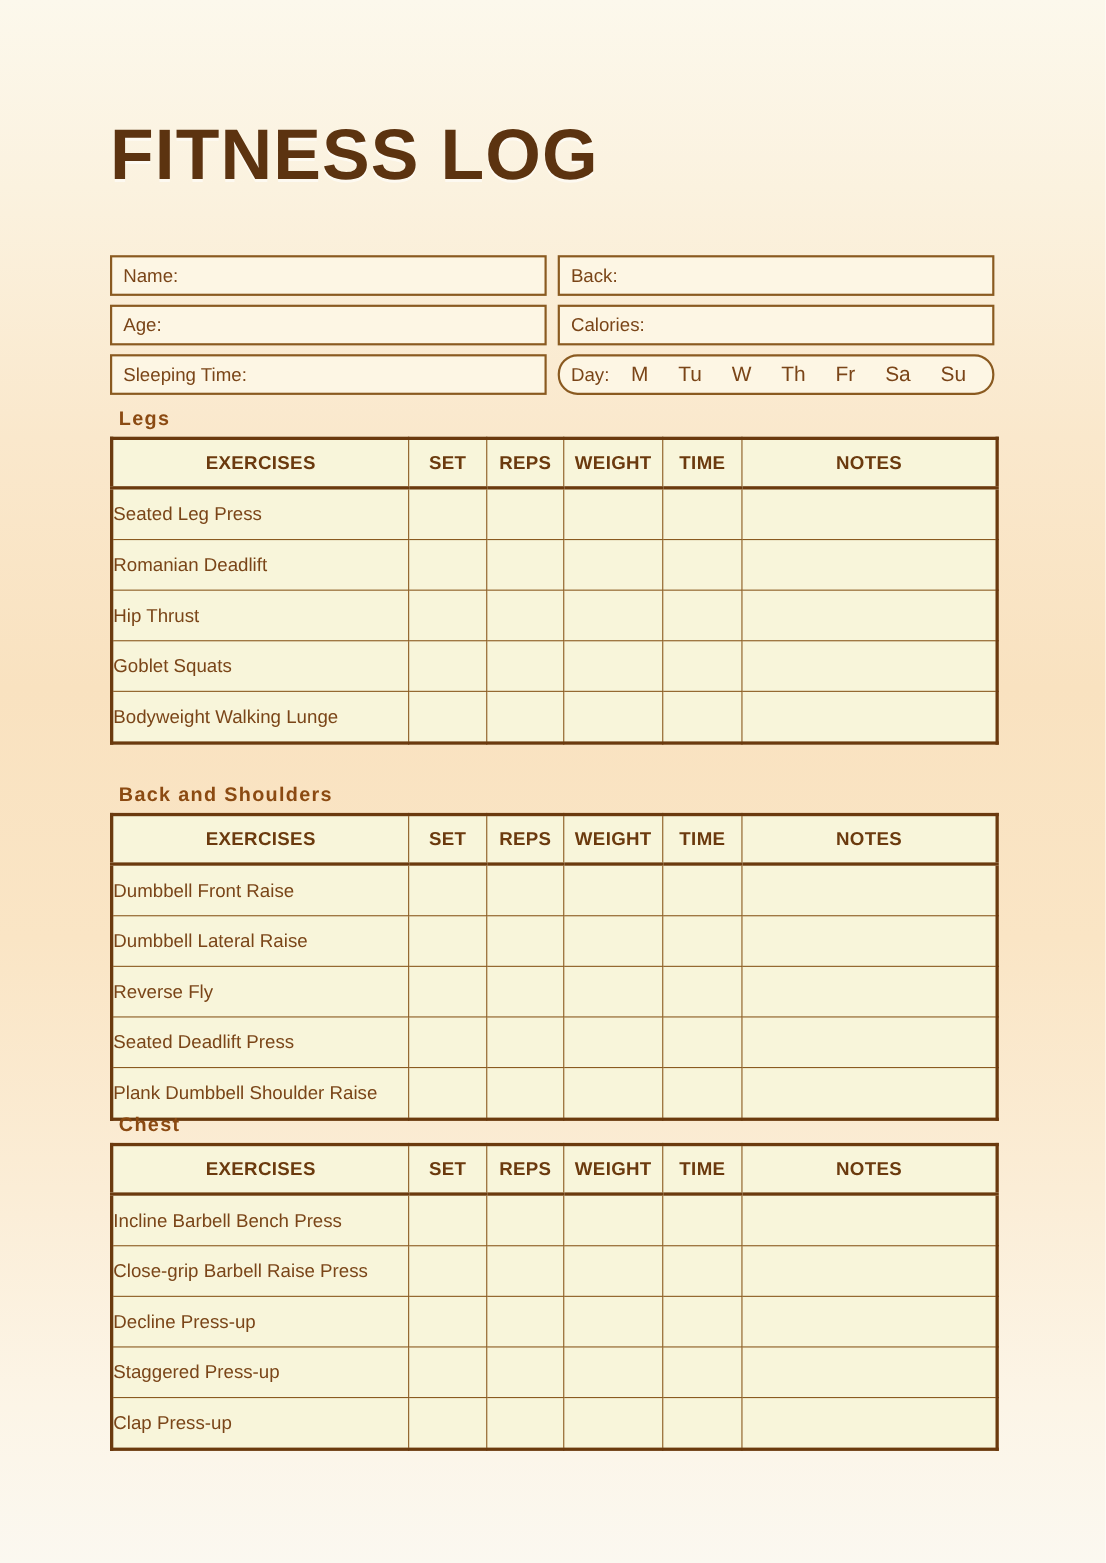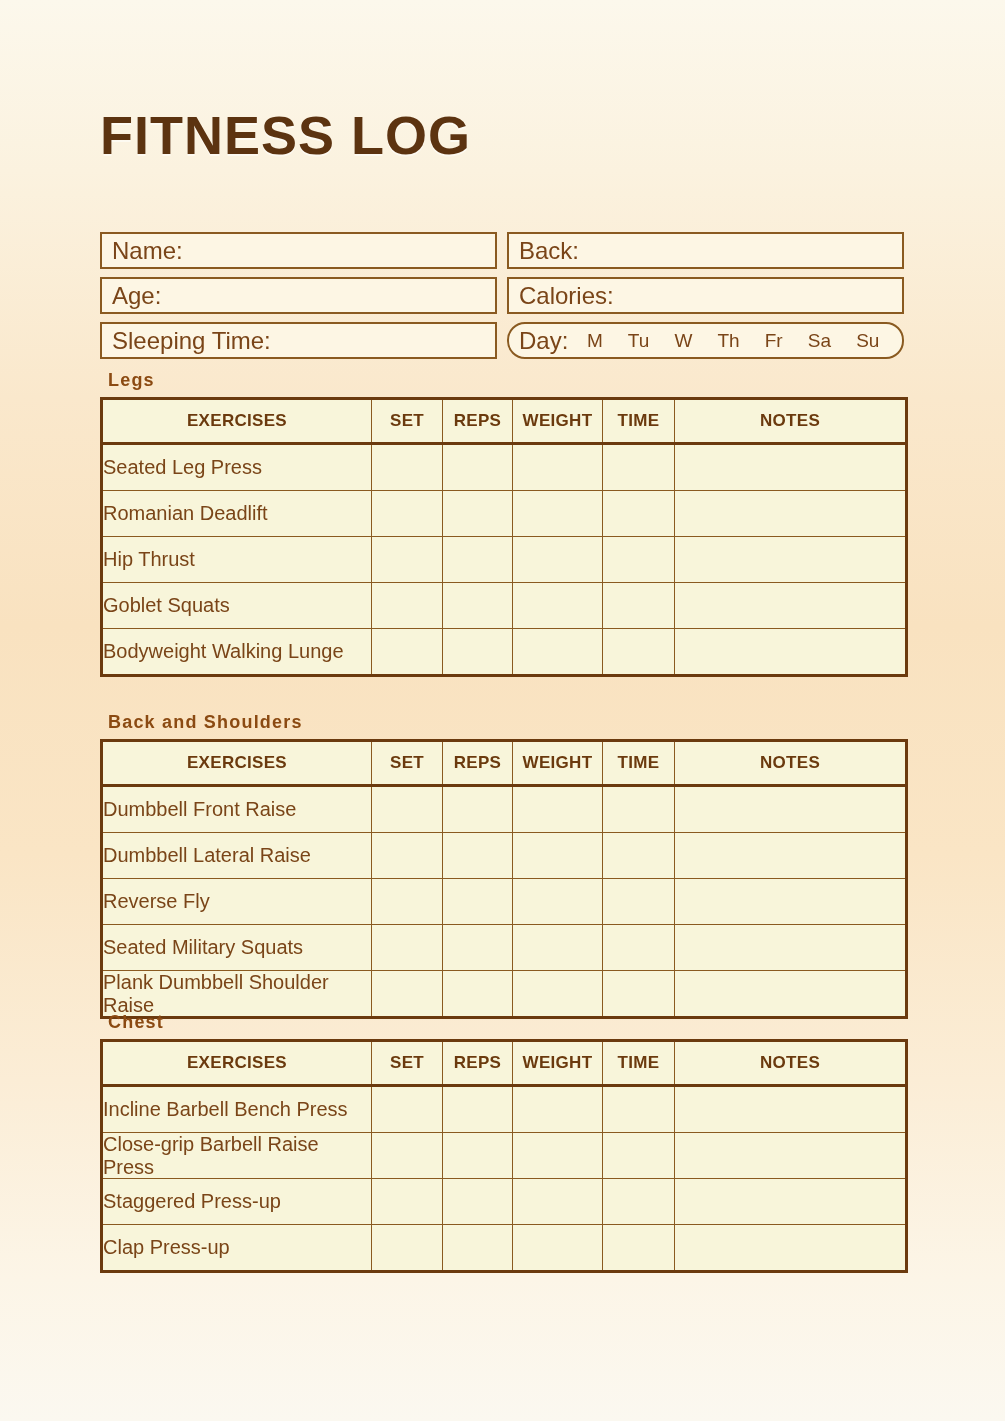--- a/index.html
+++ b/index.html
@@ -28,21 +28,21 @@
     width: 1005px;
     height: 1421px;
     box-sizing: border-box;
   }
 
   
   .title {
     position: absolute;
     left: 100px;
     top: 108px;
-    font-size: 54px;
+    font-size: 65px;
     font-weight: bold;
     letter-spacing: 1px;
     color: #5C3310;
     line-height: 1;
     text-shadow: 0 2px 0 rgba(255,255,255,0.55);
     white-space: nowrap;
   }
 
   
   .info-block {
@@ -65,21 +65,21 @@
     background: #FDF6E4;
     border: 2px solid #8A5A20;
     display: flex;
     align-items: center;
     padding: 0 10px;
     color: #7A4518;
     font-size: 19px;
   }
   .field-label {
     color: #7A4518;
-    font-size: 24px;
+    font-size: 17px;
     white-space: nowrap;
   }
   .day-field {
     justify-content: flex-start;
     border-radius: 18px;
   }
   .day-list {
     display: flex;
     flex: 1;
     justify-content: space-around;
@@ -127,21 +127,21 @@
     color: #6B3A0E;
     border-bottom: 3px solid #6B3A0E;
     letter-spacing: 0.3px;
   }
   table.log tbody td {
     height: 45px;
   }
   td.ex-cell {
     text-align: left;
     padding: 2px 10px;
-    font-size: 20px;
+    font-size: 17px;
     color: #7A4518;
     line-height: 1.12;
   }
 
   
   col.c-ex     { width: 270px; }
   col.c-set    { width: 71px; }
   col.c-reps   { width: 70px; }
   col.c-weight { width: 90px; }
   col.c-time   { width: 72px; }
@@ -297,21 +297,21 @@
         </tr>
         <tr>
           <td class="ex-cell">Reverse Fly</td>
           <td></td>
           <td></td>
           <td></td>
           <td></td>
           <td></td>
         </tr>
         <tr>
-          <td class="ex-cell">Seated Military Squats</td>
+          <td class="ex-cell">Seated Deadlift Press</td>
           <td></td>
           <td></td>
           <td></td>
           <td></td>
           <td></td>
         </tr>
         <tr>
           <td class="ex-cell">Plank Dumbbell Shoulder Raise</td>
           <td></td>
           <td></td>
@@ -355,20 +355,28 @@
         </tr>
         <tr>
           <td class="ex-cell">Close-grip Barbell Raise Press</td>
           <td></td>
           <td></td>
           <td></td>
           <td></td>
           <td></td>
         </tr>
         <tr>
+          <td class="ex-cell">Decline Press-up</td>
+          <td></td>
+          <td></td>
+          <td></td>
+          <td></td>
+          <td></td>
+        </tr>
+        <tr>
           <td class="ex-cell">Staggered Press-up</td>
           <td></td>
           <td></td>
           <td></td>
           <td></td>
           <td></td>
         </tr>
         <tr>
           <td class="ex-cell">Clap Press-up</td>
           <td></td>

